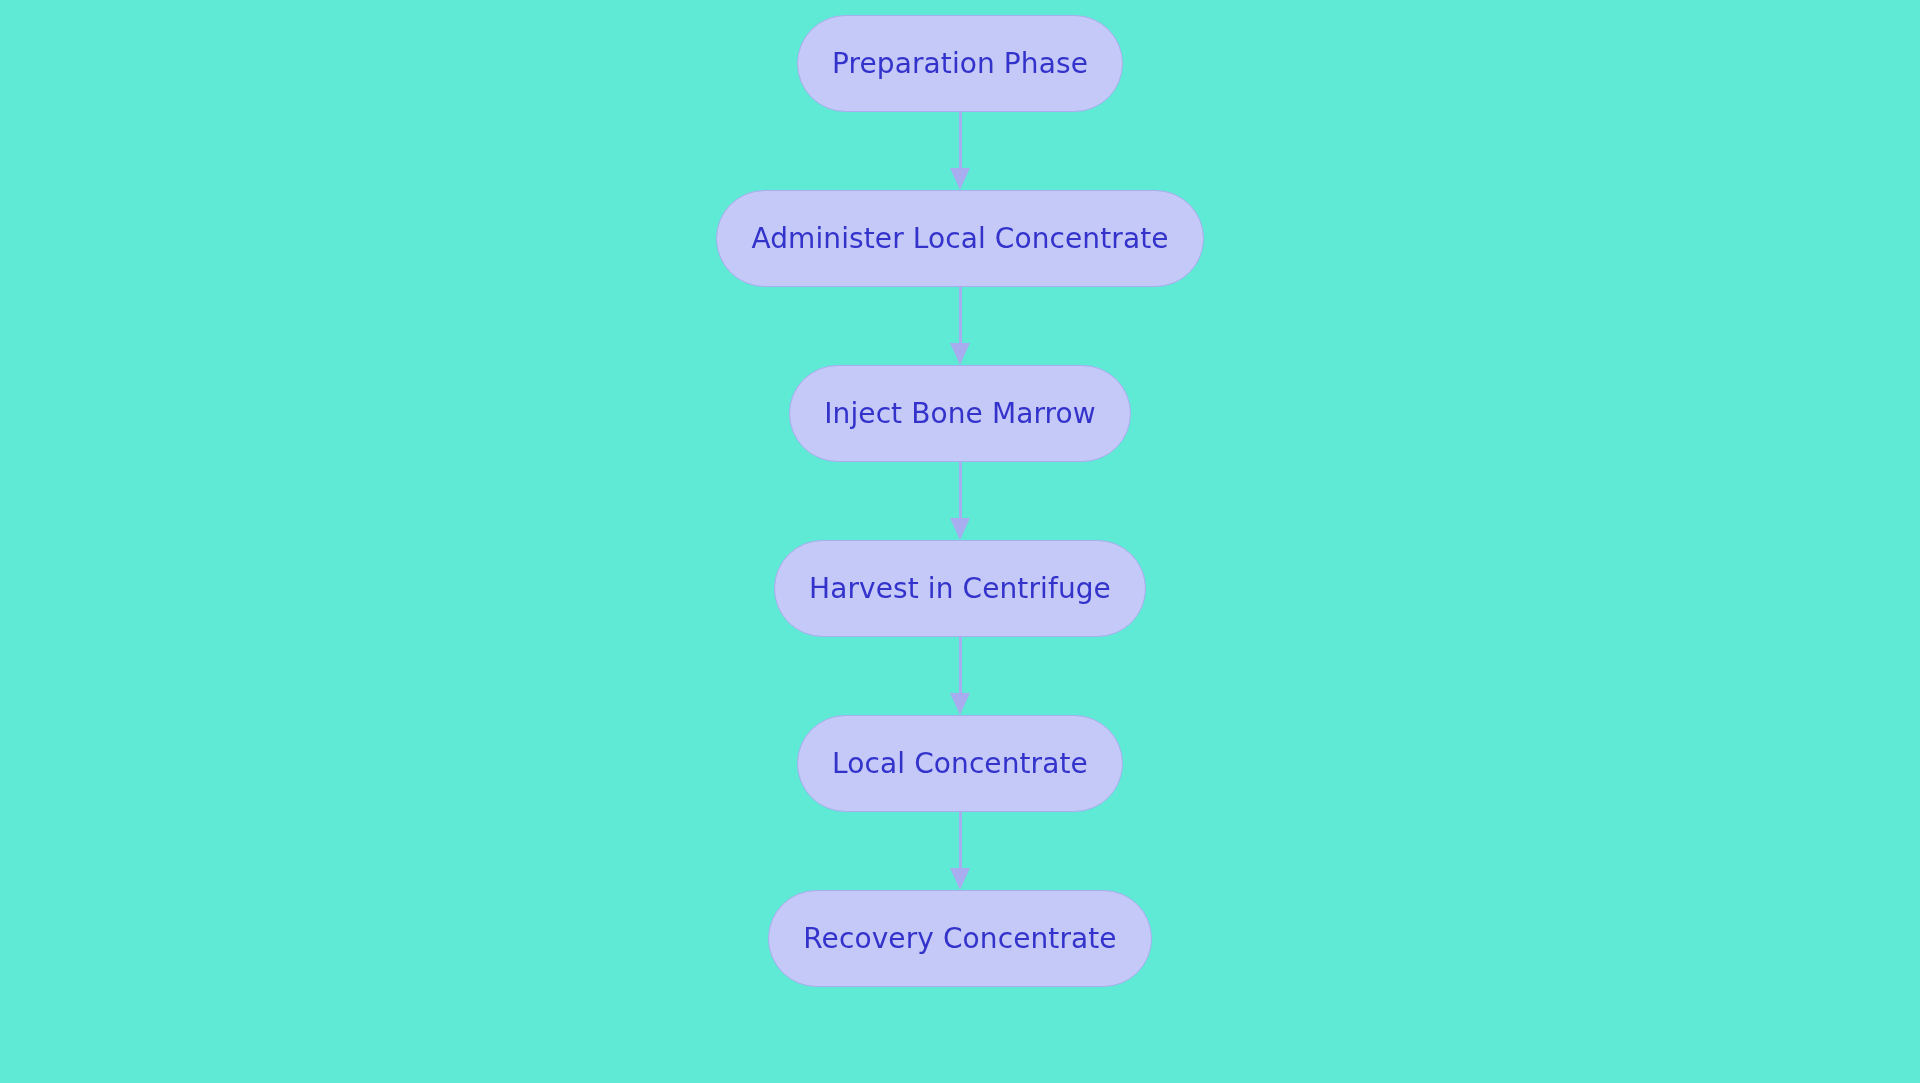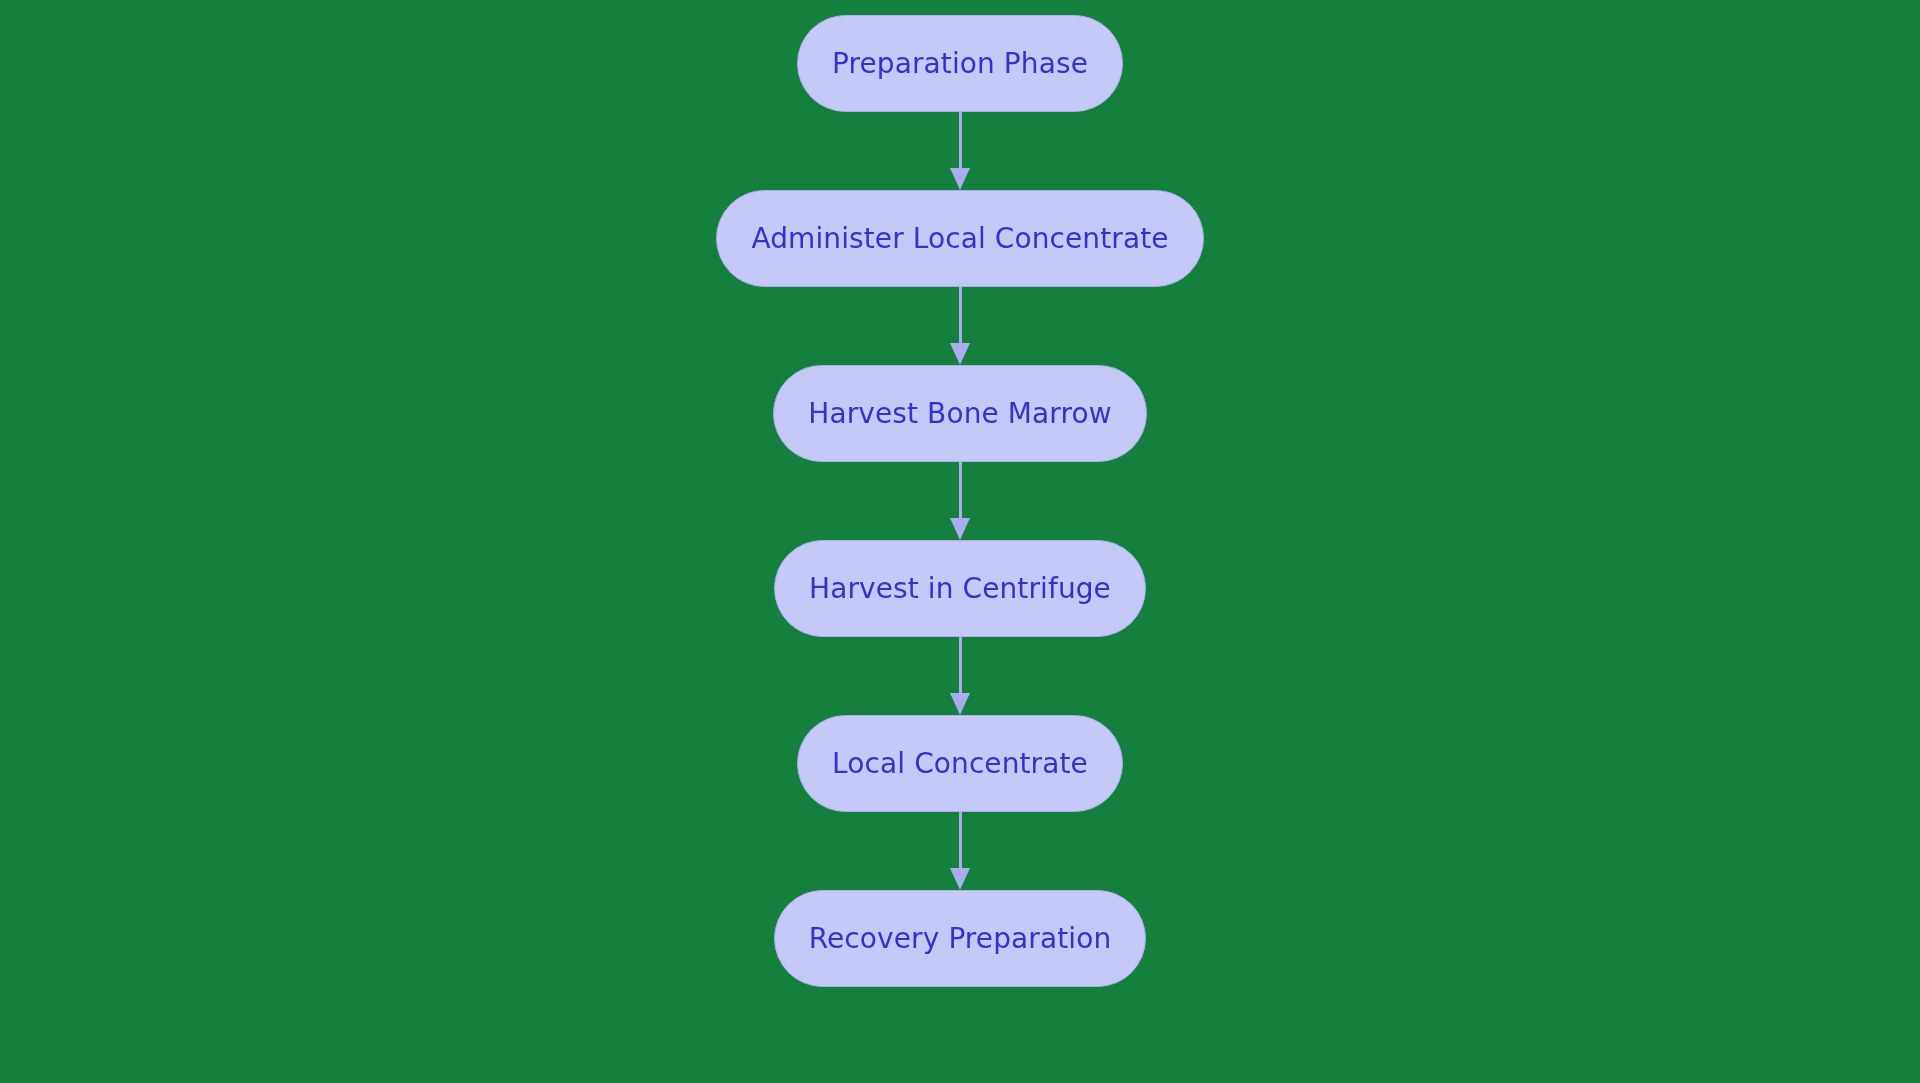--- a/index.html
+++ b/index.html
@@ -12,21 +12,21 @@
     height: 1083px;
     background: #ffffff;
     font-family: "DejaVu Sans", sans-serif;
     overflow: hidden;
   }
 
   #flowchart {
     position: relative;
     width: 1920px;
     height: 1083px;
-    background: #15803d;
+    background: #5eead4;
   }
 
   .flow-column {
     position: absolute;
     left: 0;
     top: 0;
     width: 1920px;
     height: 1083px;
     display: flex;
     flex-direction: column;
@@ -103,21 +103,21 @@
     <div class="node">
       <span class="node-label">Administer Local Concentrate</span>
     </div>
 
     <div class="connector">
       <div class="connector-shaft"></div>
       <div class="connector-head"></div>
     </div>
 
     <div class="node">
-      <span class="node-label">Harvest Bone Marrow</span>
+      <span class="node-label">Inject Bone Marrow</span>
     </div>
 
     <div class="connector">
       <div class="connector-shaft"></div>
       <div class="connector-head"></div>
     </div>
 
     <div class="node">
       <span class="node-label">Harvest in Centrifuge</span>
     </div>
@@ -130,17 +130,17 @@
     <div class="node">
       <span class="node-label">Local Concentrate</span>
     </div>
 
     <div class="connector">
       <div class="connector-shaft"></div>
       <div class="connector-head"></div>
     </div>
 
     <div class="node">
-      <span class="node-label">Recovery Preparation</span>
+      <span class="node-label">Recovery Concentrate</span>
     </div>
 
   </div>
 </div>
 
 </body></html>

